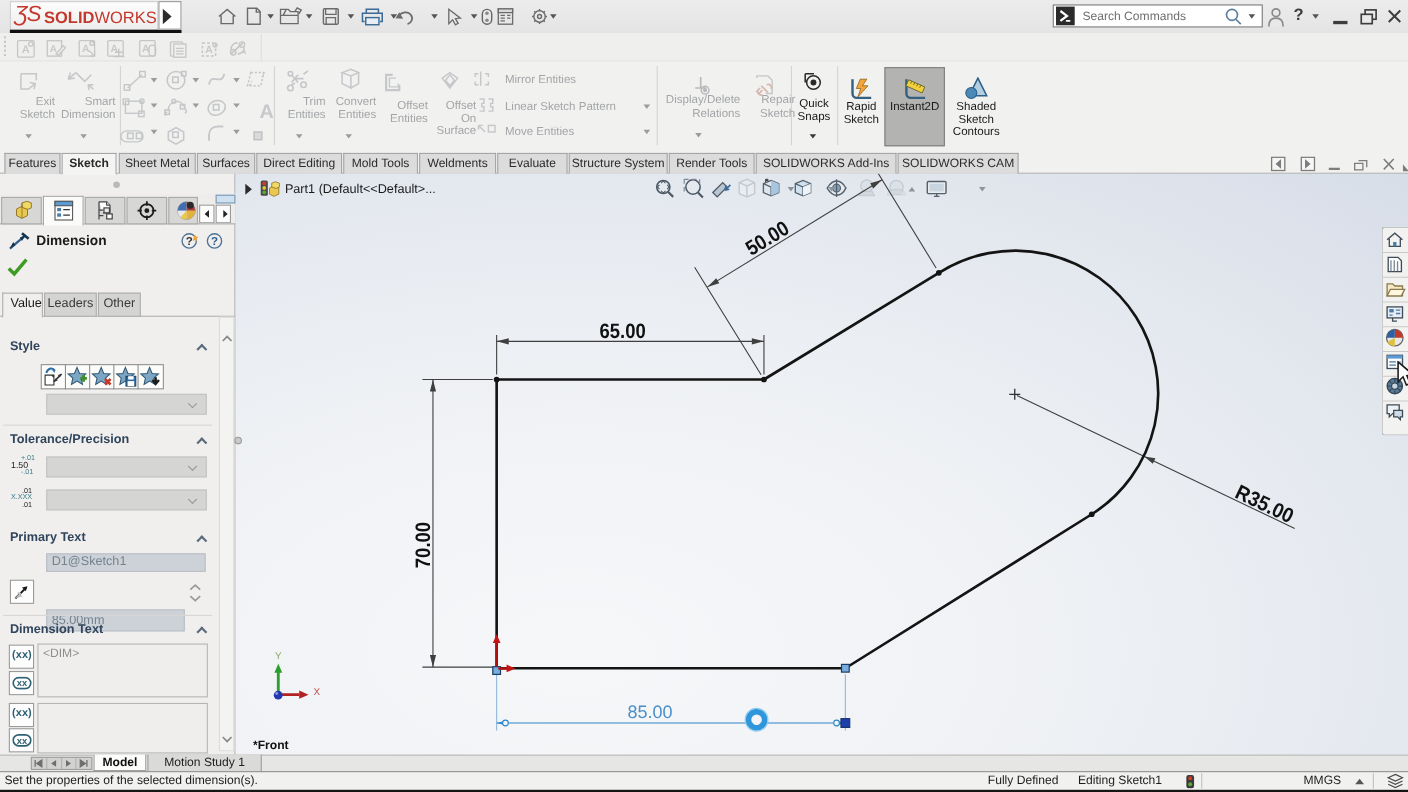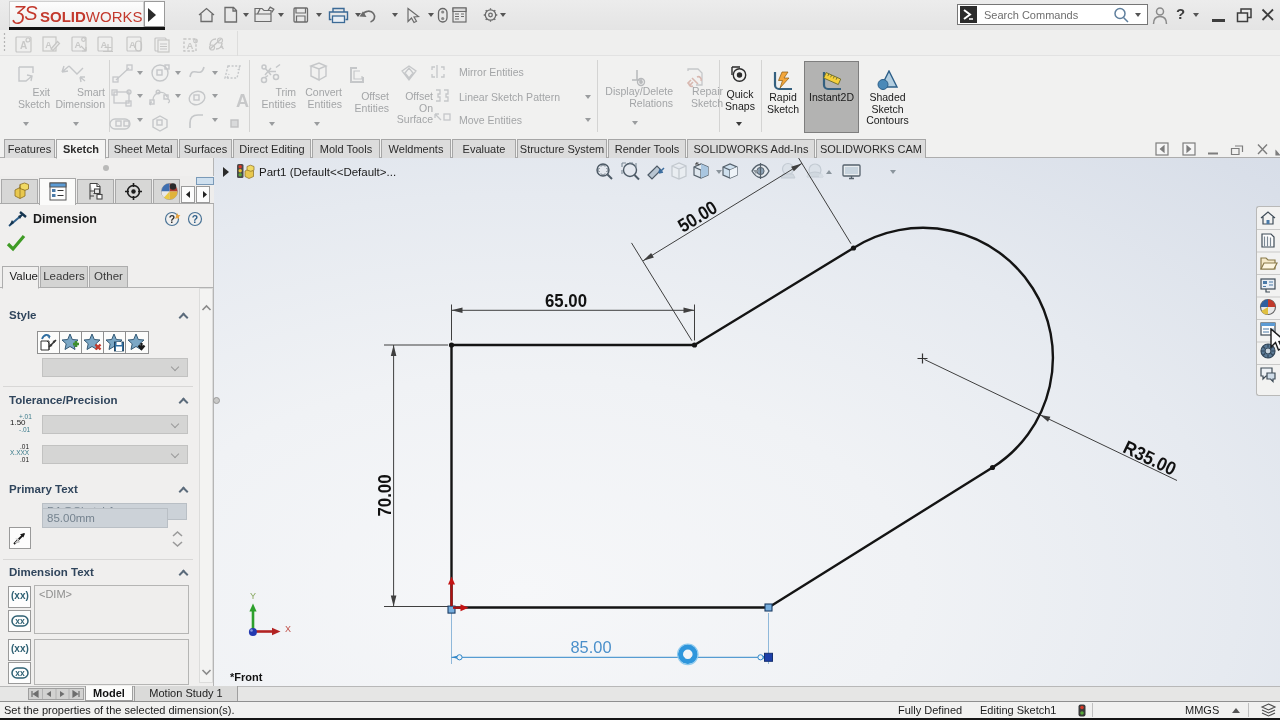--- a/index.html
+++ b/index.html
@@ -467,21 +467,21 @@
 
   <div class="sechdr" style="left:9px;top:483px">Primary Text</div>
   <div class="chev" style="left:180px;top:488px"></div>
   <div class="fld" style="left:42px;top:503px;width:145px;height:17px;padding:1px 0 0 4px">D1@Sketch1</div>
   <div class="pbtn" style="left:9px;top:527px;width:22px;height:22px"></div>
   <svg class="abs" style="left:11px;top:529px" width="18" height="18" viewBox="0 0 18 18">
     <path d="M3 15 L13 5" stroke="#1a1a1a" stroke-width="1.8"></path>
       <path d="M14 4 l-5 1.2 l3.4 3.4 Z" fill="#1a1a1a"></path>
     <path d="M8 10 L4 14 l4.5 -1 l-3.4 -3.4" fill="#cfcfcf" stroke="#bbb" stroke-width="1"></path>
   </svg>
-  <div class="fld" style="left:42px;top:508px;width:126px;height:20px;padding:2.5px 0 0 4px">85.00mm</div>
+  <div class="fld" style="left:42px;top:554px;width:126px;height:20px;padding:2.5px 0 0 4px">85.00mm</div>
   <svg class="abs" style="left:170px;top:530px" width="15" height="18" fill="none" stroke="#9a9a9a" stroke-width="1.6">
       <path d="M3 6 L7.5 2 L12 6 M3 12 L7.5 16 L12 12"></path>
     </svg>
   <div class="sep" style="top:559px"></div>
 
   <div class="sechdr" style="left:9px;top:566px">Dimension Text</div>
   <div class="chev" style="left:180px;top:571px"></div>
   <div class="abs" style="left:34px;top:585px;width:155px;height:49px;background:#efeeed;border:1px solid #b5b5b4"></div>
   <div class="abs" style="left:39px;top:588px;font-size:11px;color:#8e8e8e">&lt;DIM&gt;</div>
   <div class="pbtn" style="left:8px;top:586px;width:23px;height:22px"></div>

